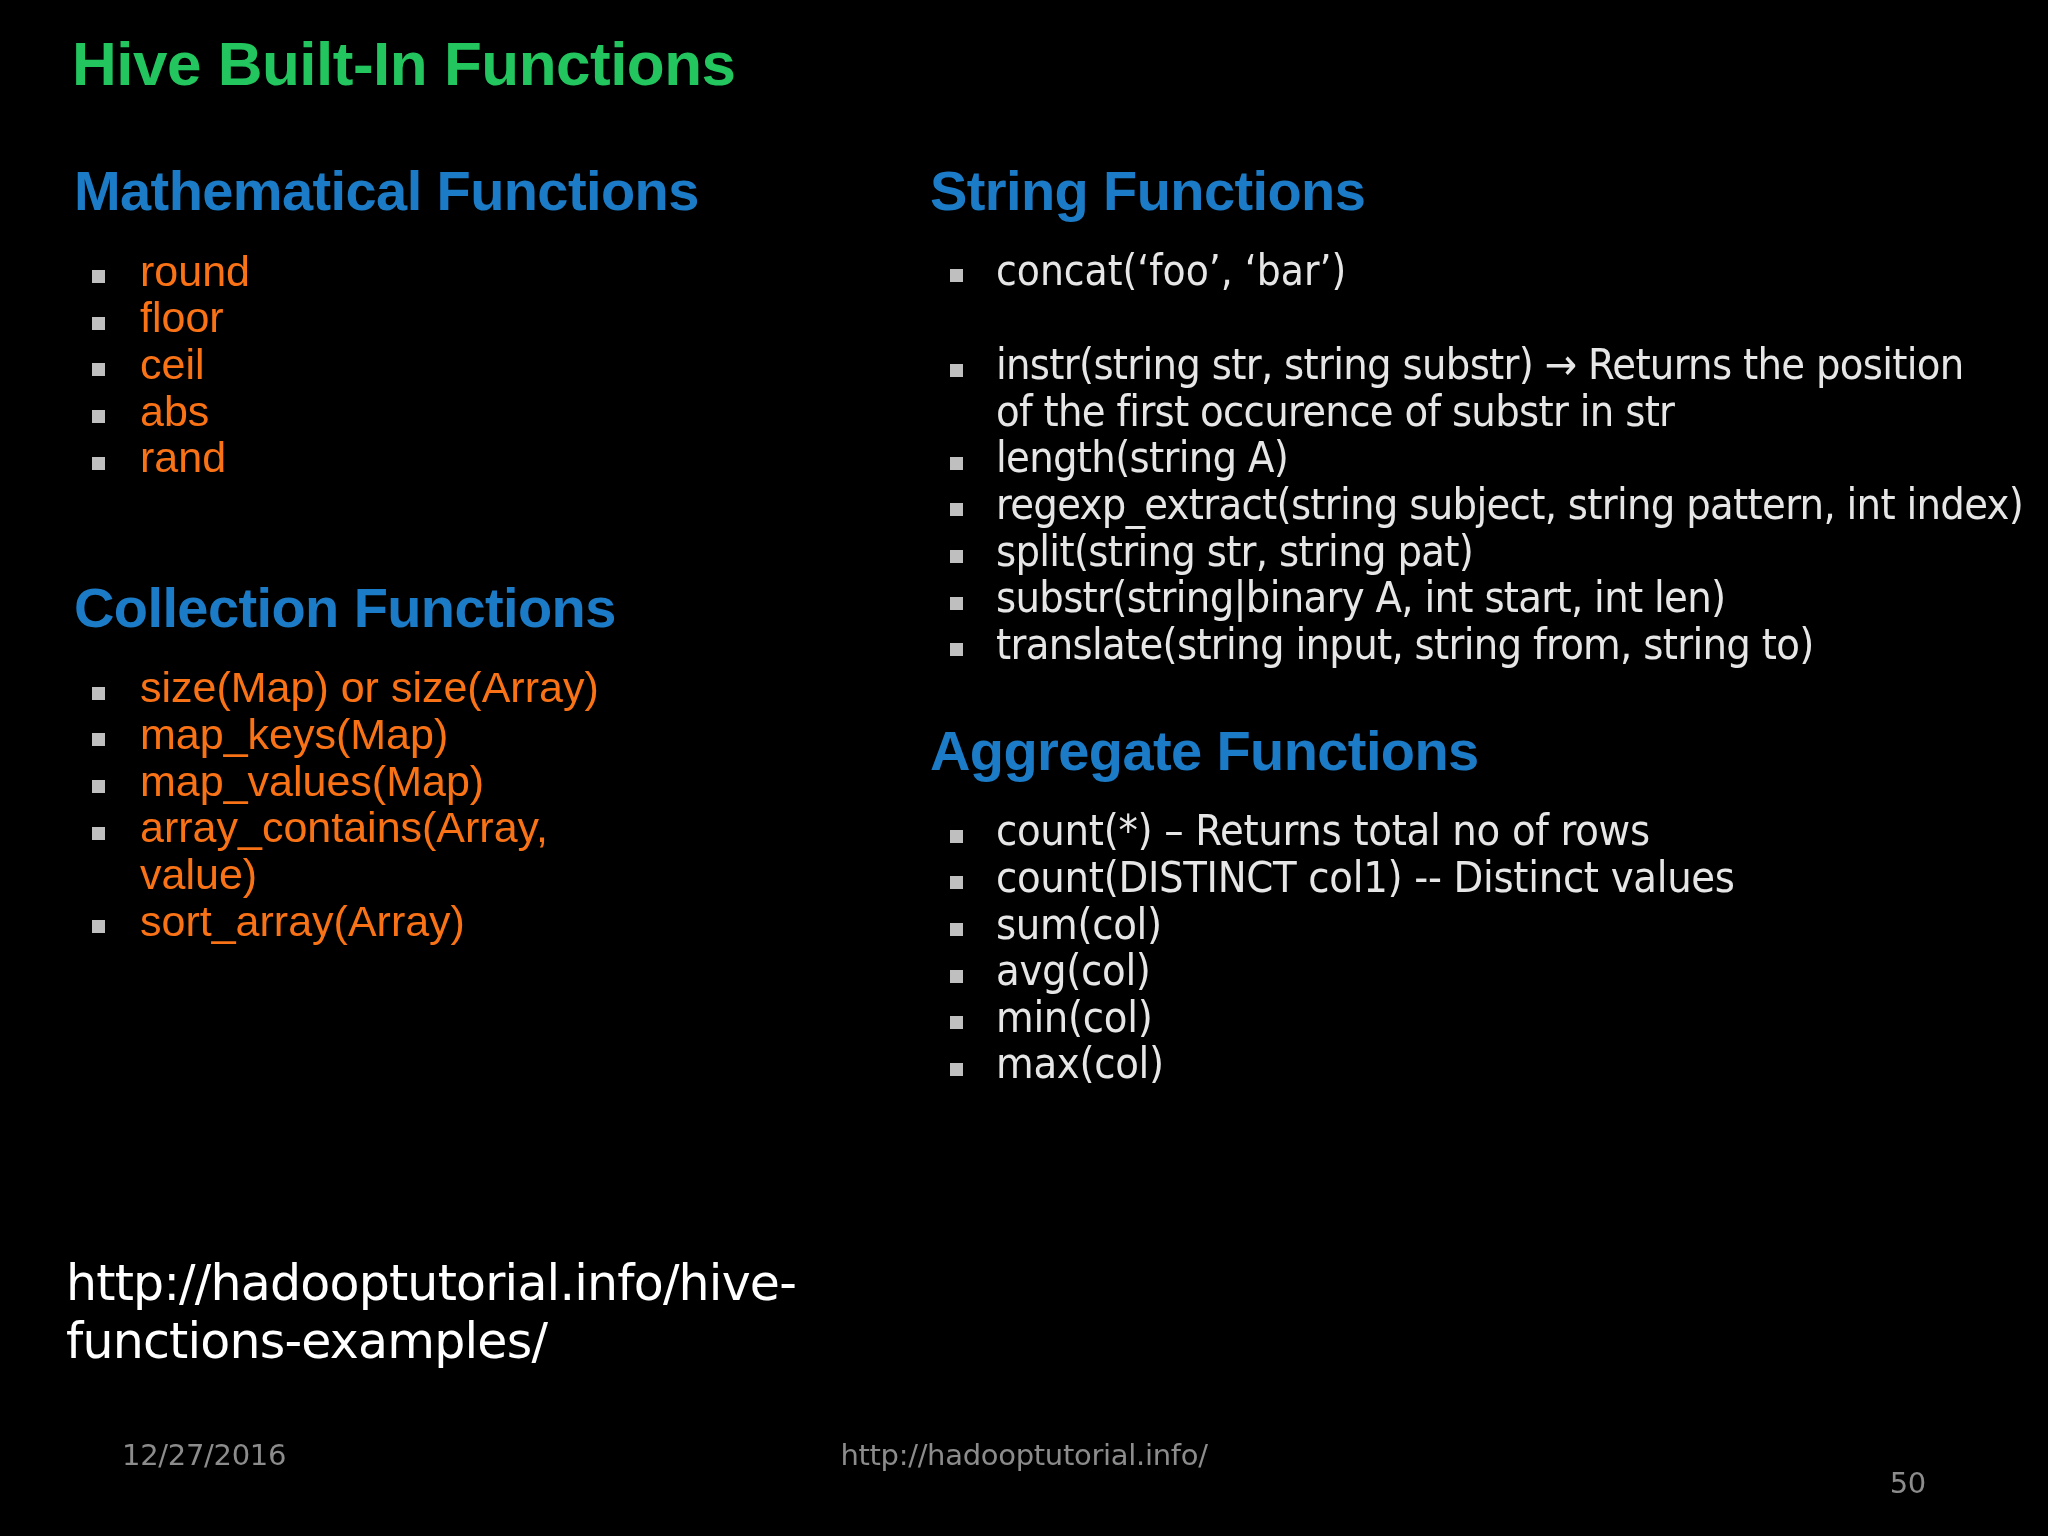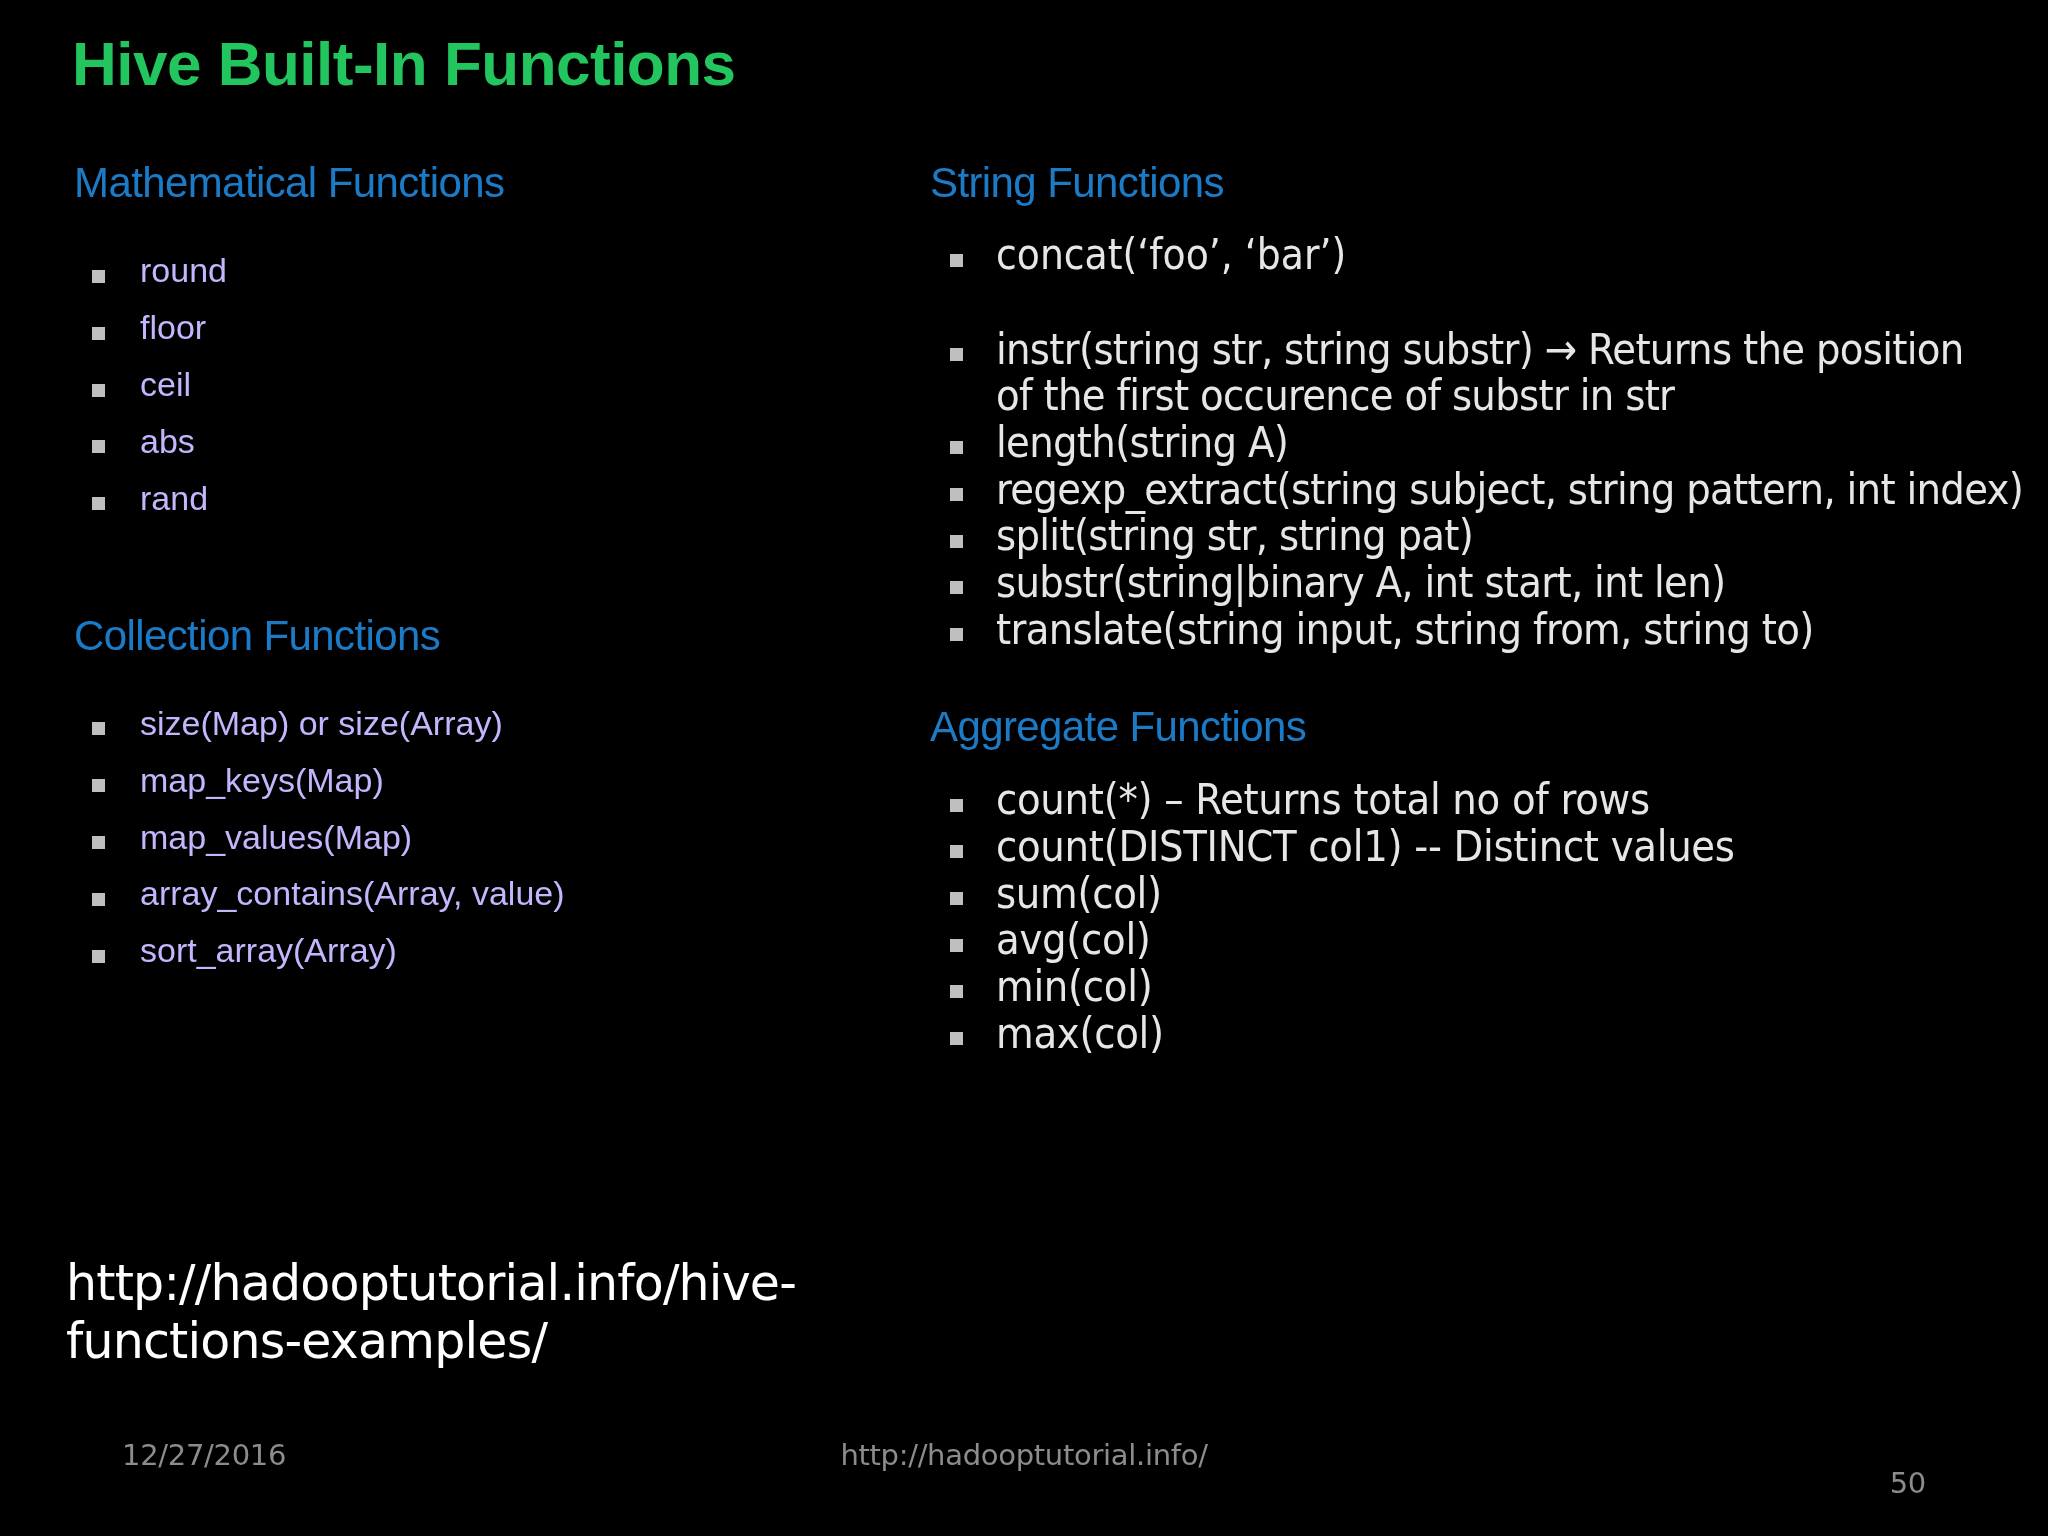--- a/index.html
+++ b/index.html
@@ -45,22 +45,22 @@
   .col-right {
     position: absolute;
     left: 930px;
     top: 160px;
     width: 1090px;
   }
 
   
   .section-head {
     font-family: "Liberation Sans", sans-serif;
-    font-weight: normal;
-    font-size: 42px;
+    font-weight: bold;
+    font-size: 56px;
     color: #1C7BC7;
     line-height: 1.1;
     letter-spacing: -0.6px;
     white-space: nowrap;
   }
   .col-left .section-head { margin-left: 10px; }
   .col-right .section-head { margin-left: 0px; }
 
   
   ul.bullets {
@@ -80,23 +80,22 @@
     left: 20px;
     top: 0.52em;
     width: 13px;
     height: 13px;
     background: #BFBFBF;
   }
 
   
   .col-left ul.bullets li {
     font-family: "Liberation Sans", sans-serif;
-    font-size: 34px;
-    color: #c4b5fd;
-    margin-top: 20px;
+    font-size: 43px;
+    color: #f97316;
   }
   .col-left ul.bullets li .sq { left: 28px; }
   .col-left ul.bullets li { padding-left: 76px; }
 
   
   .col-right ul.bullets li {
     font-family: "DejaVu Sans Condensed", "Liberation Sans", sans-serif;
     color: #E6E6E6;
   }
 

